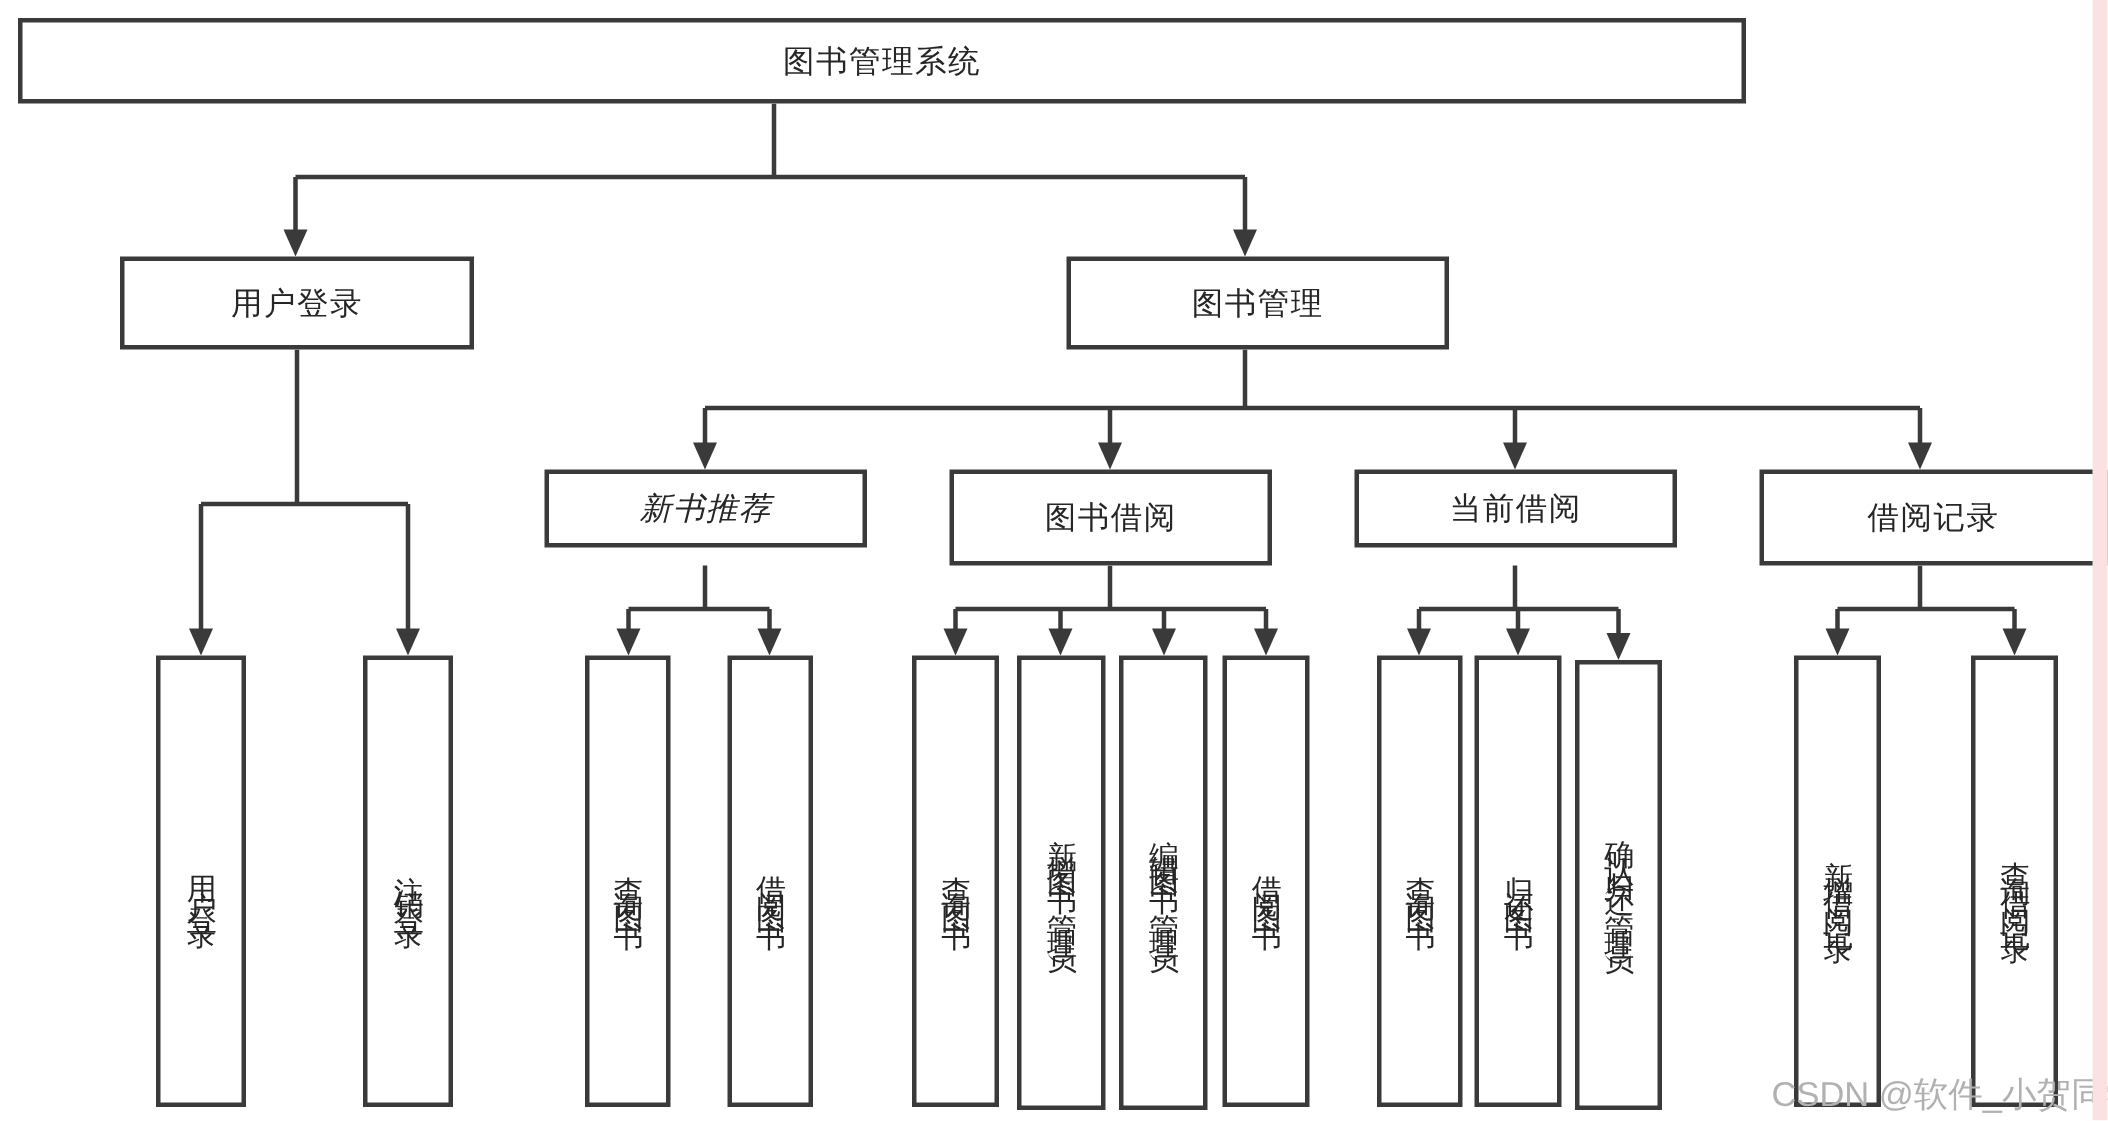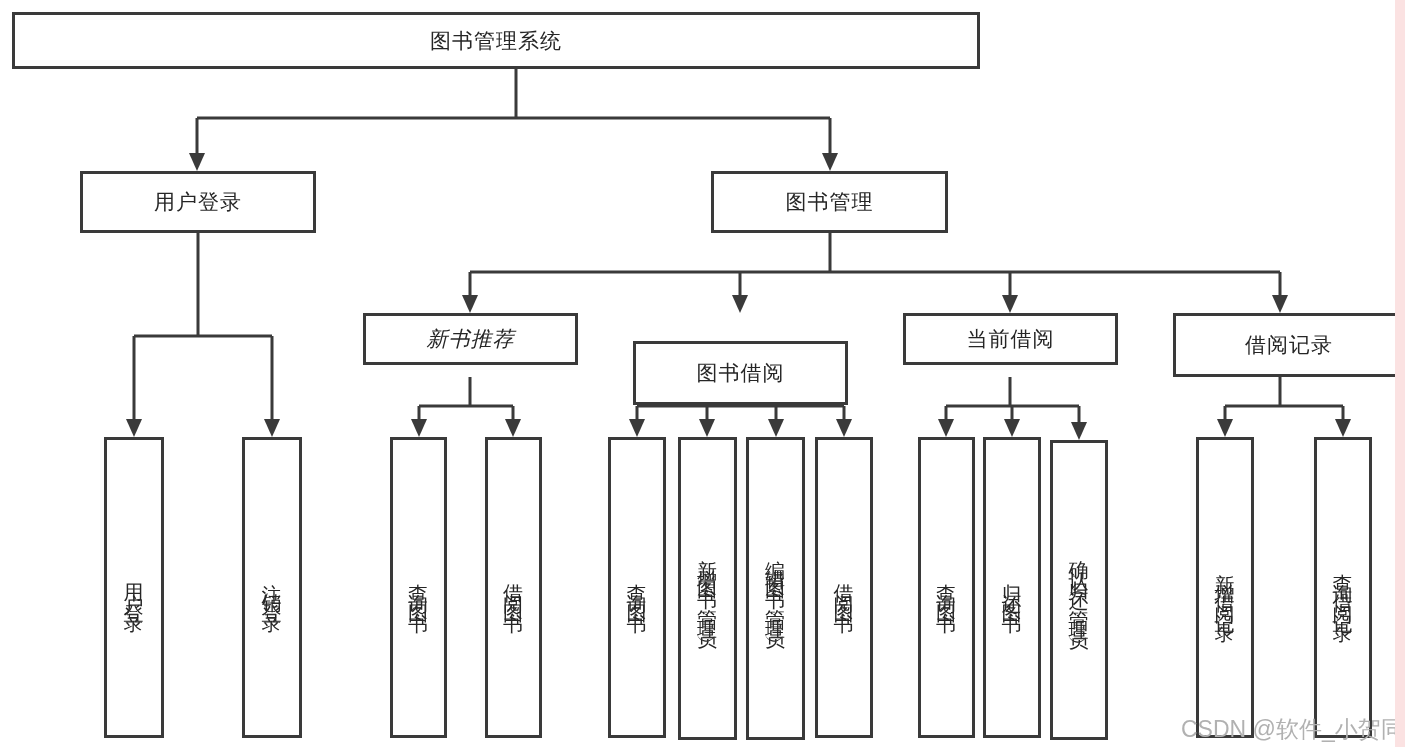--- a/index.html
+++ b/index.html
@@ -110,27 +110,27 @@
   <path class="wire" d="M1010 377 V406 M946 406 H1079 M946 406 V421 M1012 406 V421 M1079 406 V424"></path>
   <path class="head" d="M938 419 L954 419 L946 437 Z"></path>
   <path class="head" d="M1004 419 L1020 419 L1012 437 Z"></path>
   <path class="head" d="M1071 422 L1087 422 L1079 440 Z"></path>
 
   <path class="wire" d="M1280 377 V406 M1225 406 H1343 M1225 406 V421 M1343 406 V421"></path>
   <path class="head" d="M1217 419 L1233 419 L1225 437 Z"></path>
   <path class="head" d="M1335 419 L1351 419 L1343 437 Z"></path>
 </svg>
 
-<div class="node hbox" style="left:12px; top:12px; width:968px; height:57px;">图书管理系统</div>
+<div class="node hbox" style="left:12px; top:12px; width:1152px; height:57px;">图书管理系统</div>
 
 <div class="node hbox" style="left:80px; top:171px; width:236px; height:62px;">用户登录</div>
-<div class="node hbox" style="left:711px; top:171px; width:237px; height:62px;">图书管理</div>
+<div class="node hbox" style="left:711px; top:171px; width:255px; height:62px;">图书管理</div>
 
 <div class="node hbox" style="left:363px; top:313px; width:215px; height:52px;font-style:italic;">新书推荐</div>
-<div class="node hbox" style="left:633px; top:313px; width:215px; height:64px;margin-top:28px;">图书借阅</div>
+<div class="node hbox" style="left:633px; top:313px; width:215px; height:64px;">图书借阅</div>
 <div class="node hbox" style="left:903px; top:313px; width:215px; height:52px;">当前借阅</div>
 <div class="node hbox" style="left:1173px; top:313px; width:232px; height:64px;">借阅记录</div>
 
 <div class="node vbox" style="left:104px; top:437px; width:60px; height:301px;">
   <span class="vtext">用户登录</span>
 </div>
 <div class="node vbox" style="left:242px; top:437px; width:60px; height:301px;">
   <span class="vtext">注销登录</span>
 </div>
 

